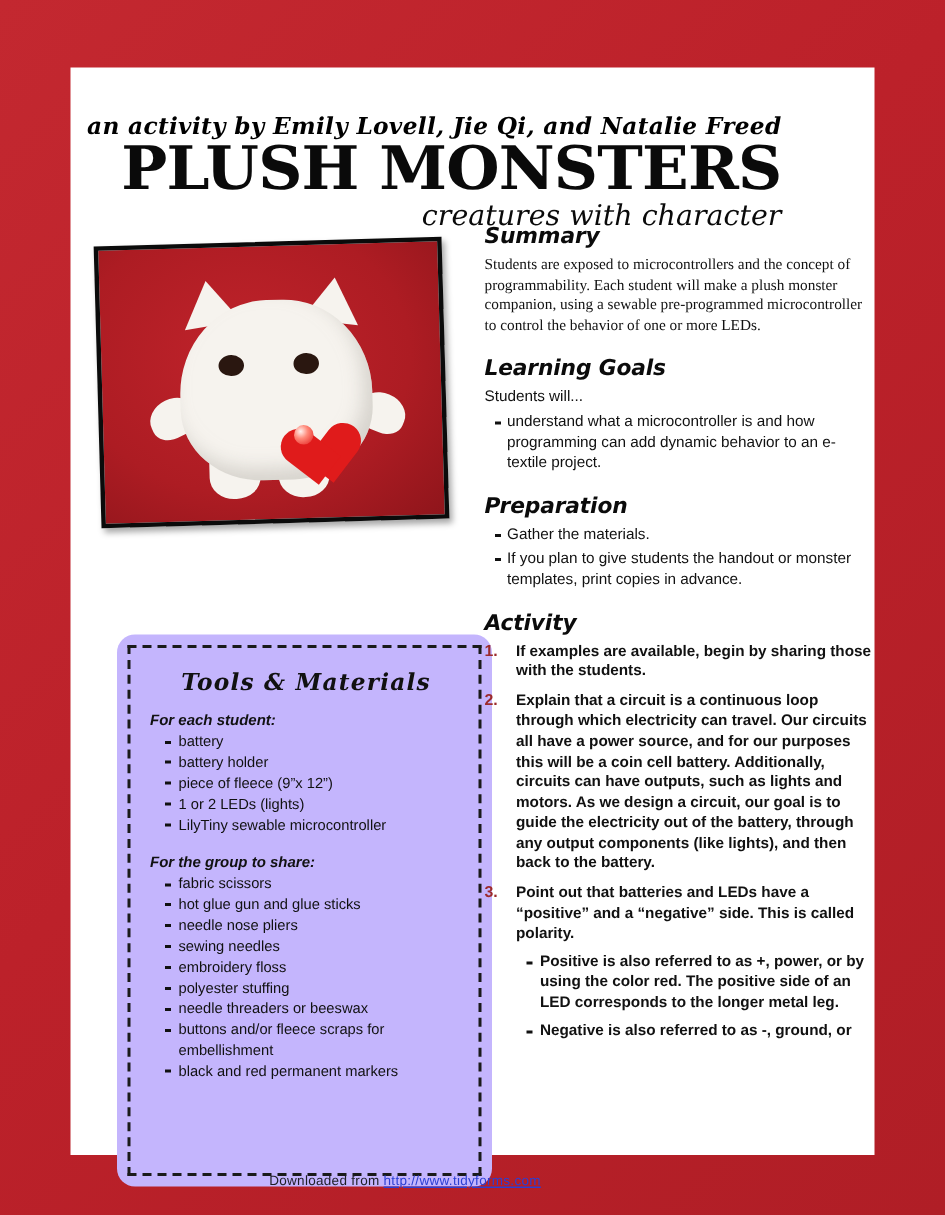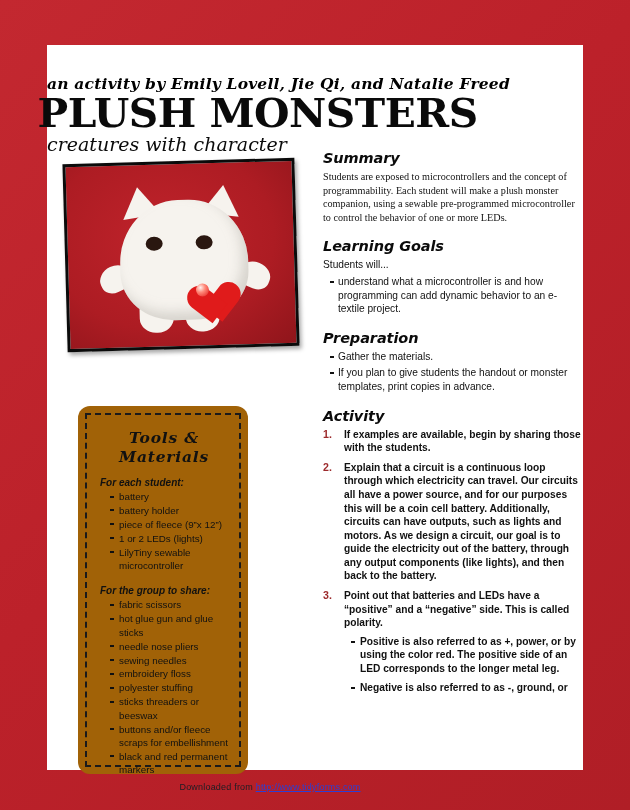--- a/index.html
+++ b/index.html
@@ -31,21 +31,21 @@
     height: 725px;
     background: #ffffff;
   }
 
   
   #header {
     position: absolute;
     left: 0;
     top: 0;
     width: 480px;
-    text-align: left;
+    text-align: right;
     padding-right: 6px;
     box-sizing: border-box;
   }
   #byline {
     font-family: "DejaVu Serif", serif;
     font-style: italic;
     font-weight: bold;
     font-size: 15.5px;
     letter-spacing: 0.2px;
     color: #000;
@@ -177,24 +177,24 @@
     width: 13px; height: 13px;
     border-radius: 50%;
     background: radial-gradient(circle at 35% 32%, #fff1ee 0%, #ff8a7a 38%, #e21818 100%);
     z-index: 5;
   }
 
   
   #tools-box {
     position: absolute;
     left: 31px;
-    top: 251px;
-    width: 170px;
+    top: 268px;
+    width: 250px;
     height: 368px;
-    background: #a16207;
+    background: #c4b5fd;
     border-radius: 12px;
     box-sizing: border-box;
   }
   #tools-inner {
     position: absolute;
     left: 7px;
     top: 7px;
     right: 7px;
     bottom: 7px;
     border: 2.5px dashed #1a1a1a;
@@ -400,21 +400,21 @@
         </ul>
 
         <div class="tools-subhead second">For the group to share:</div>
         <ul class="tools-list">
           <li>fabric scissors</li>
           <li>hot glue gun and glue sticks</li>
           <li>needle nose pliers</li>
           <li>sewing needles</li>
           <li>embroidery floss</li>
           <li>polyester stuffing</li>
-          <li>sticks threaders or beeswax</li>
+          <li>needle threaders or beeswax</li>
           <li>buttons and/or fleece scraps for embellishment</li>
           <li>black and red permanent markers</li>
         </ul>
       </div>
     </div>
   </div>
 
   <div id="right-col">
 
     <h2 class="sec-head">Summary</h2>

